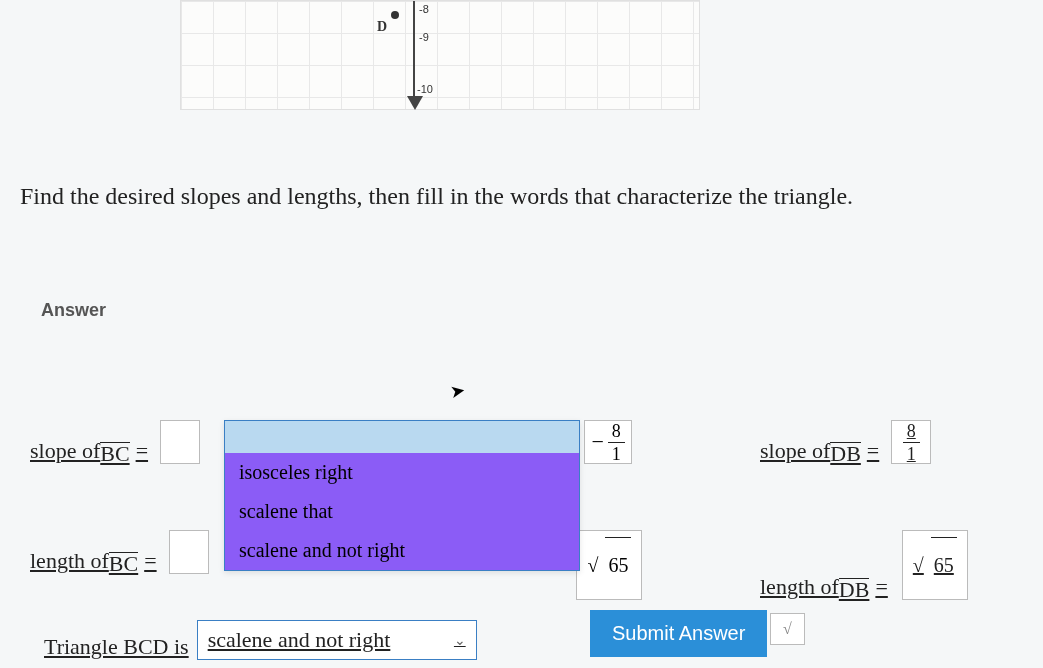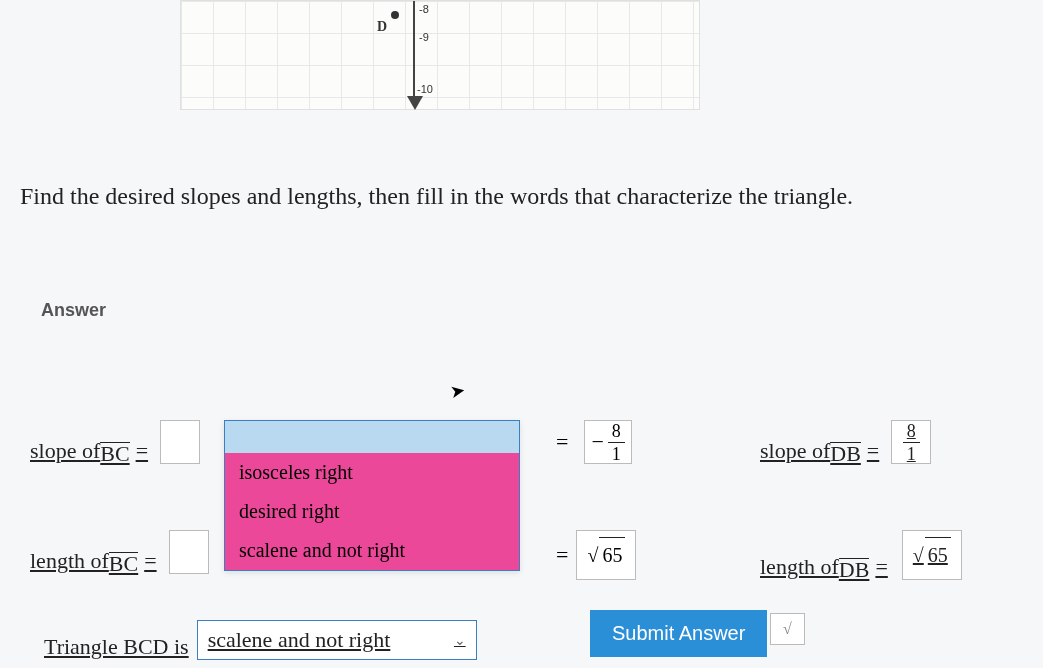--- a/index.html
+++ b/index.html
@@ -105,22 +105,22 @@
       line-height: 1;
       vertical-align: middle;
     }
     .frac .num { border-bottom: 1.5px solid #222; padding: 0 4px 2px; }
     .frac .den { padding: 2px 4px 0; }
     .neg { font-size: 22px; margin-right: 4px; }
     .dropdown-open {
       position: absolute;
       top: 420px;
       left: 224px;
-      width: 296px;
-      background: #ec4899;
+      width: 356px;
+      background: #8b5cf6;
       border: 1.5px solid #3a7fc4;
       font-size: 20px;
       box-shadow: 0 2px 6px rgba(0,0,0,0.1);
       z-index: 10;
     }
     .dropdown-open .selected-top {
       background: #b9d9f0;
       height: 32px;
     }
     .dropdown-open .opt {
@@ -161,21 +161,21 @@
     .sqrt-box {
       border: 1px solid #bbb;
       background: #fff;
       padding: 6px 10px;
       margin-left: 8px;
       display: inline-flex;
       align-items: center;
       font-size: 20px;
     }
     .sqrt-sym { font-size: 20px; }
-    .sqrt-val { border-top: 1.5px solid #222; padding: 6px 3px; margin-left: 1px; }
+    .sqrt-val { border-top: 1.5px solid #222; padding: 16px 3px; margin-left: 7px; }
     .submit-btn {
       position: absolute;
       top: 610px;
       left: 590px;
       background: #2b8fd8;
       color: #fff;
       font-family: Arial, sans-serif;
       font-size: 20px;
       padding: 12px 22px;
       border: none;
@@ -222,21 +222,21 @@
 <div class="row row-slope-bc">
   <span>slope of </span>
   <span class="overline">BC</span>
   <span style="margin:0 6px;">=</span>
   <span class="input-box"></span>
 </div>
 
 <div class="dropdown-open">
   <div class="selected-top"></div>
   <div class="opt">isosceles right</div>
-  <div class="opt">desired right</div>
+  <div class="opt">scalene that</div>
   <div class="opt">scalene and not right</div>
 </div>
 
 <div class="equals-after-dd">
   <span style="margin-right:10px;">=</span>
   <span class="input-box">
     <span class="neg">−</span>
     <span class="frac">
       <span class="num">8</span>
       <span class="den">1</span>

